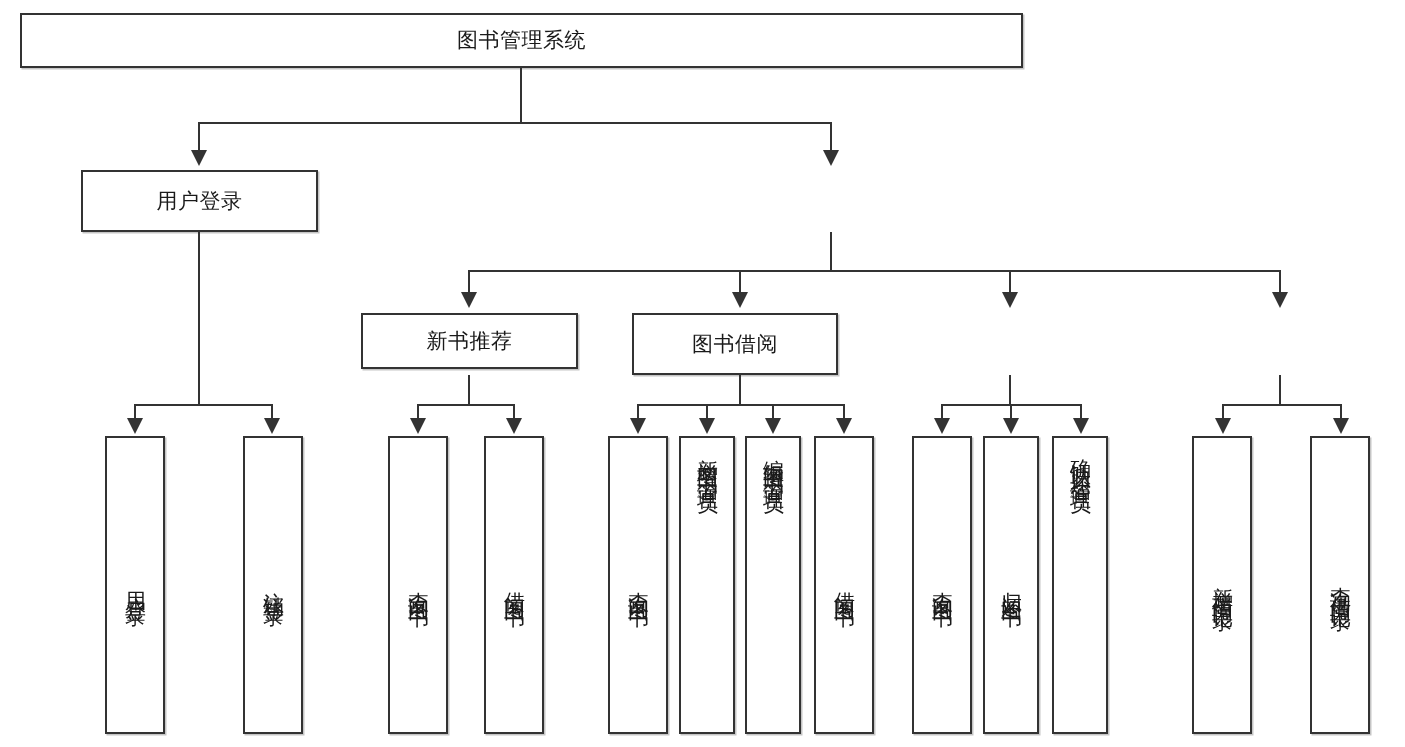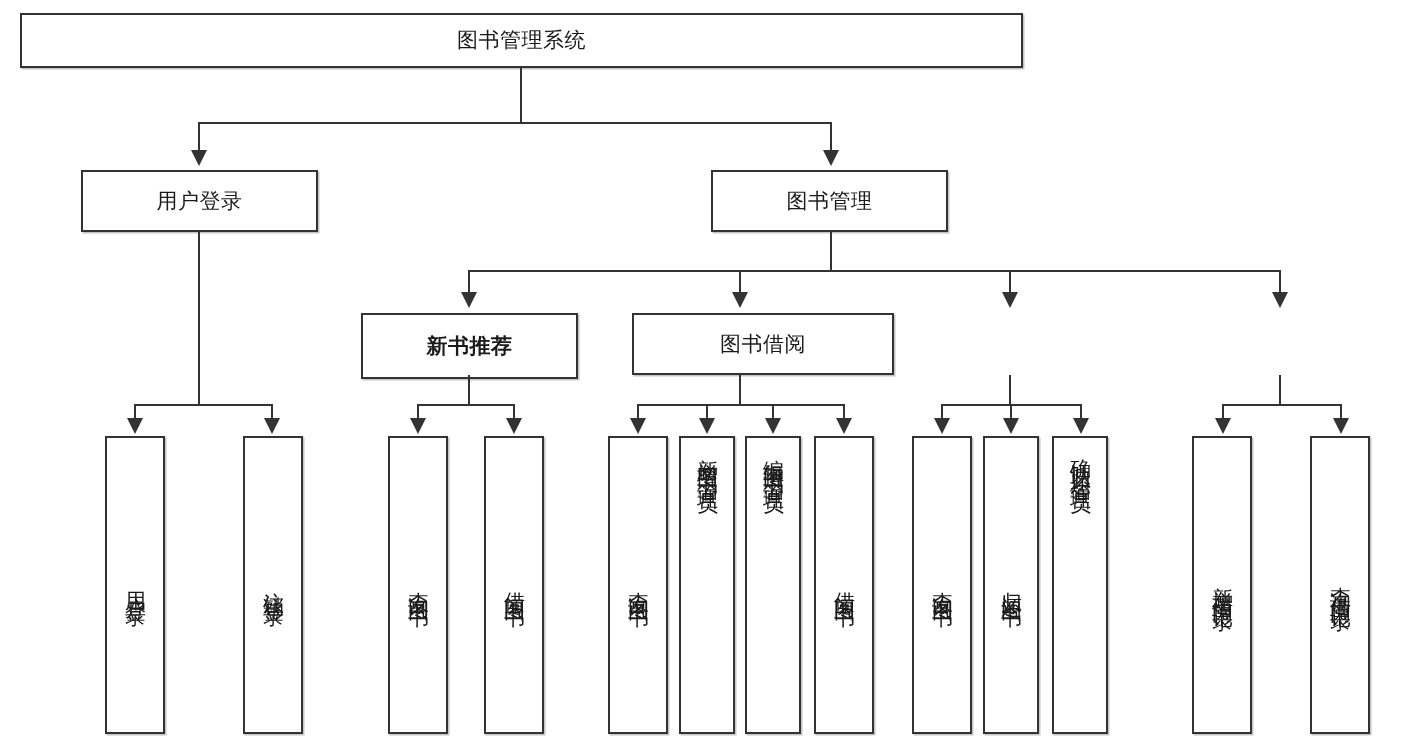--- a/index.html
+++ b/index.html
@@ -106,46 +106,43 @@
   <div class="vline" style="left:198px; top:122px; height:28px;"></div>
   <div class="arrow" style="left:191px; top:150px;"></div>
 
   <div class="vline" style="left:830px; top:122px; height:28px;"></div>
   <div class="arrow" style="left:823px; top:150px;"></div>
 
   <div class="node" style="left:81px; top:170px; width:237px; height:62px;">
     <span class="label">用户登录</span>
   </div>
 
-  <div class="node" style="left:711px; top:170px; width:237px; height:62px;">
-    <span class="label">图书管理</span>
-  </div>
 
   <div class="vline" style="left:198px; top:232px; height:172px;"></div>
   <div class="hline" style="left:134px; top:404px; width:138px;"></div>
   <div class="vline" style="left:134px; top:404px; height:16px;"></div>
   <div class="arrow" style="left:127px; top:418px;"></div>
   <div class="vline" style="left:271px; top:404px; height:16px;"></div>
   <div class="arrow" style="left:264px; top:418px;"></div>
 
   <div class="vline" style="left:830px; top:232px; height:38px;"></div>
   <div class="hline" style="left:468px; top:270px; width:812px;"></div>
   <div class="vline" style="left:468px; top:270px; height:24px;"></div>
   <div class="arrow" style="left:461px; top:292px;"></div>
   <div class="vline" style="left:739px; top:270px; height:24px;"></div>
   <div class="arrow" style="left:732px; top:292px;"></div>
   <div class="vline" style="left:1009px; top:270px; height:24px;"></div>
   <div class="arrow" style="left:1002px; top:292px;"></div>
   <div class="vline" style="left:1279px; top:270px; height:24px;"></div>
   <div class="arrow" style="left:1272px; top:292px;"></div>
 
-  <div class="node" style="left:361px; top:313px; width:217px; height:66px;font-weight:bold;">
+  <div class="node" style="left:361px; top:313px; width:217px; height:56px;">
     <span class="label">新书推荐</span>
   </div>
-  <div class="node" style="left:632px; top:313px; width:262px; height:62px;">
+  <div class="node" style="left:632px; top:313px; width:206px; height:62px;">
     <span class="label">图书借阅</span>
   </div>
 
   <div class="vline" style="left:468px; top:375px; height:29px;"></div>
   <div class="hline" style="left:417px; top:404px; width:96px;"></div>
   <div class="vline" style="left:417px; top:404px; height:16px;"></div>
   <div class="arrow" style="left:410px; top:418px;"></div>
   <div class="vline" style="left:513px; top:404px; height:16px;"></div>
   <div class="arrow" style="left:506px; top:418px;"></div>
 

